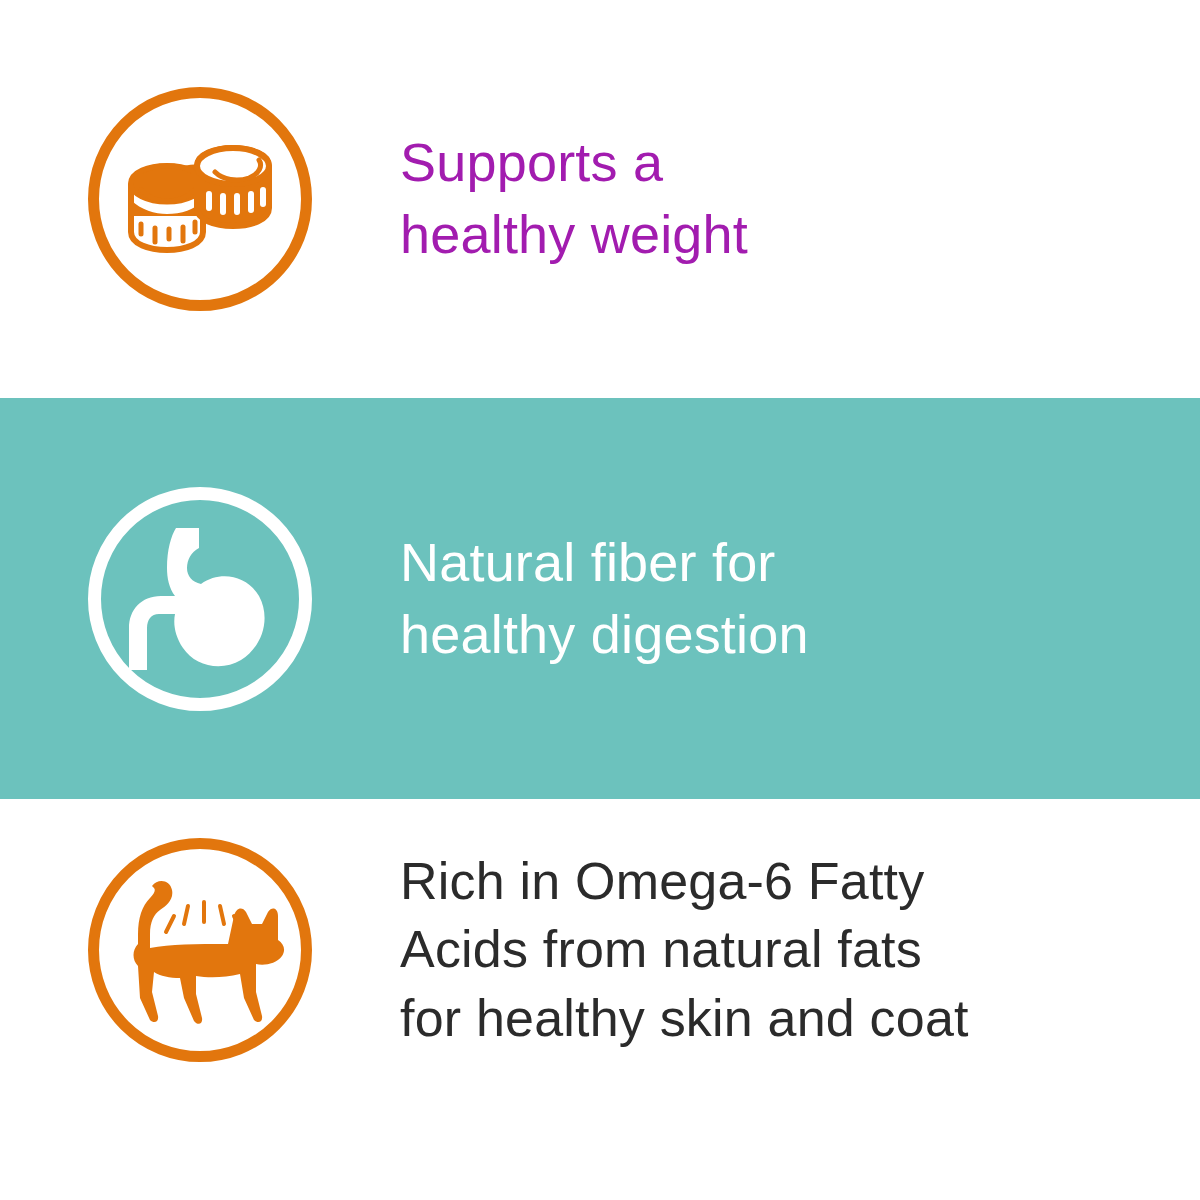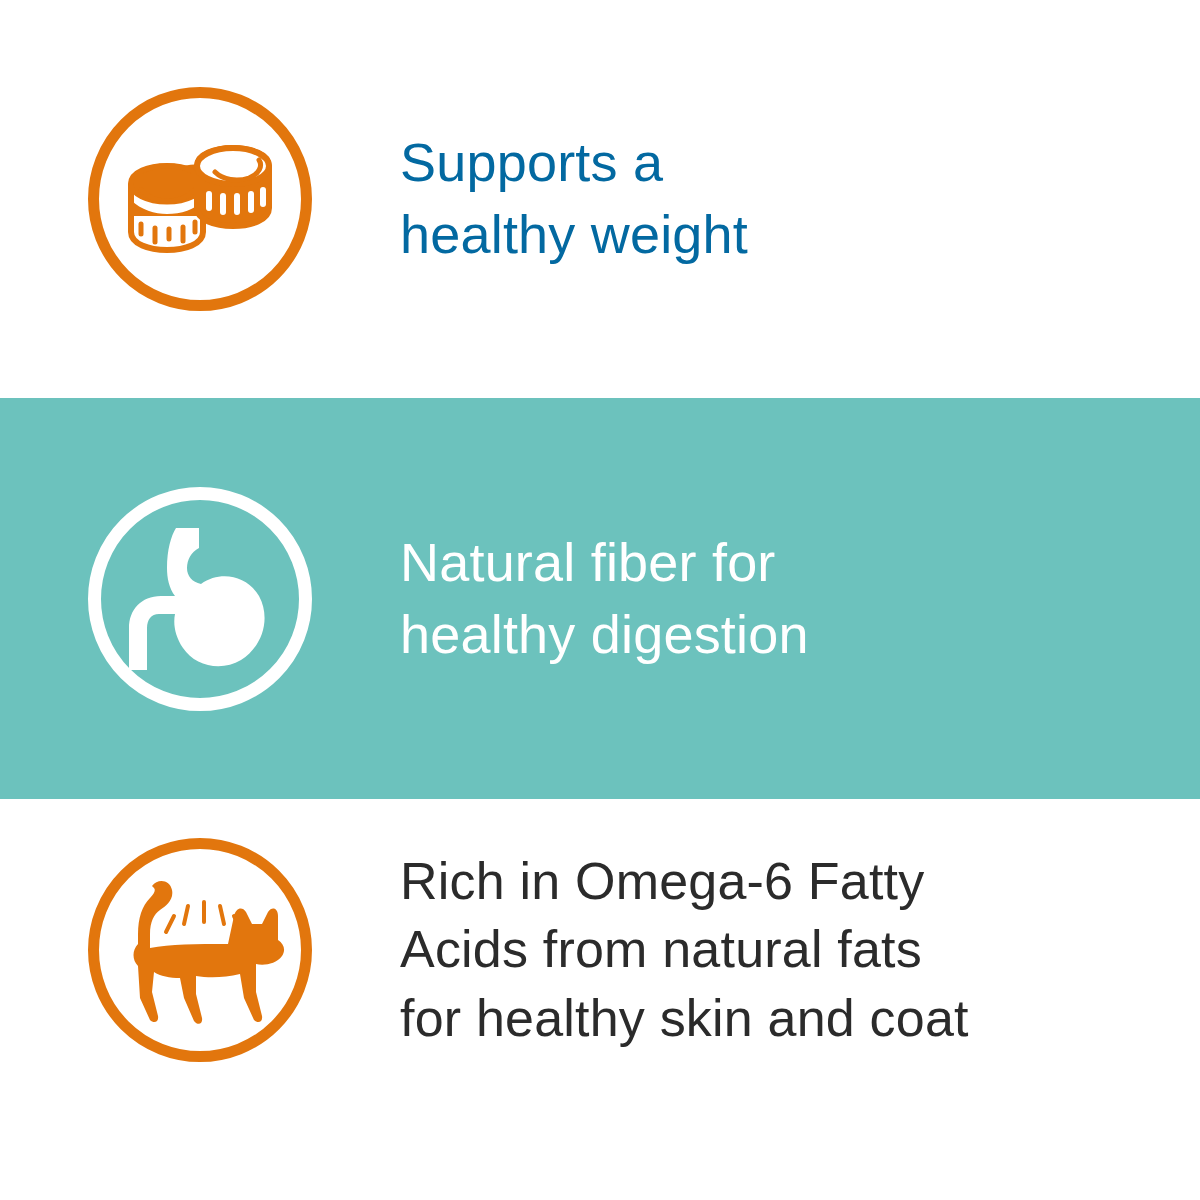--- a/index.html
+++ b/index.html
@@ -68,21 +68,21 @@
   .benefit-text {
     margin: 0;
     font-family: "Liberation Sans", sans-serif;
     font-weight: 400;
     letter-spacing: 0.2px;
     white-space: pre-line;
   }
   .text-weight {
     font-size: 54px;
     line-height: 1.33;
-    color: #0369a1;
+    color: #a21caf;
   }
   .text-fiber {
     font-size: 54px;
     line-height: 1.33;
     color: #ffffff;
   }
   .text-omega {
     font-size: 52px;
     line-height: 1.32;
     color: #2b2b2b;

